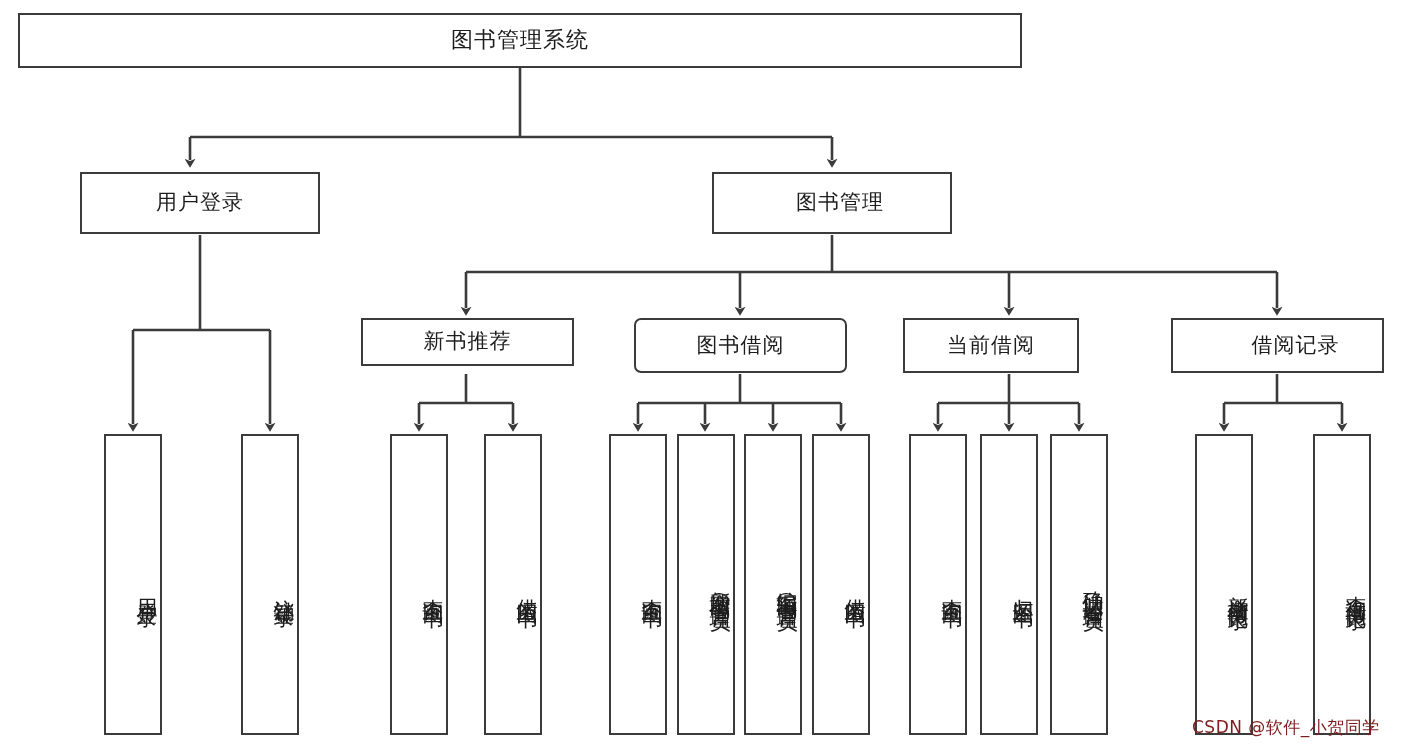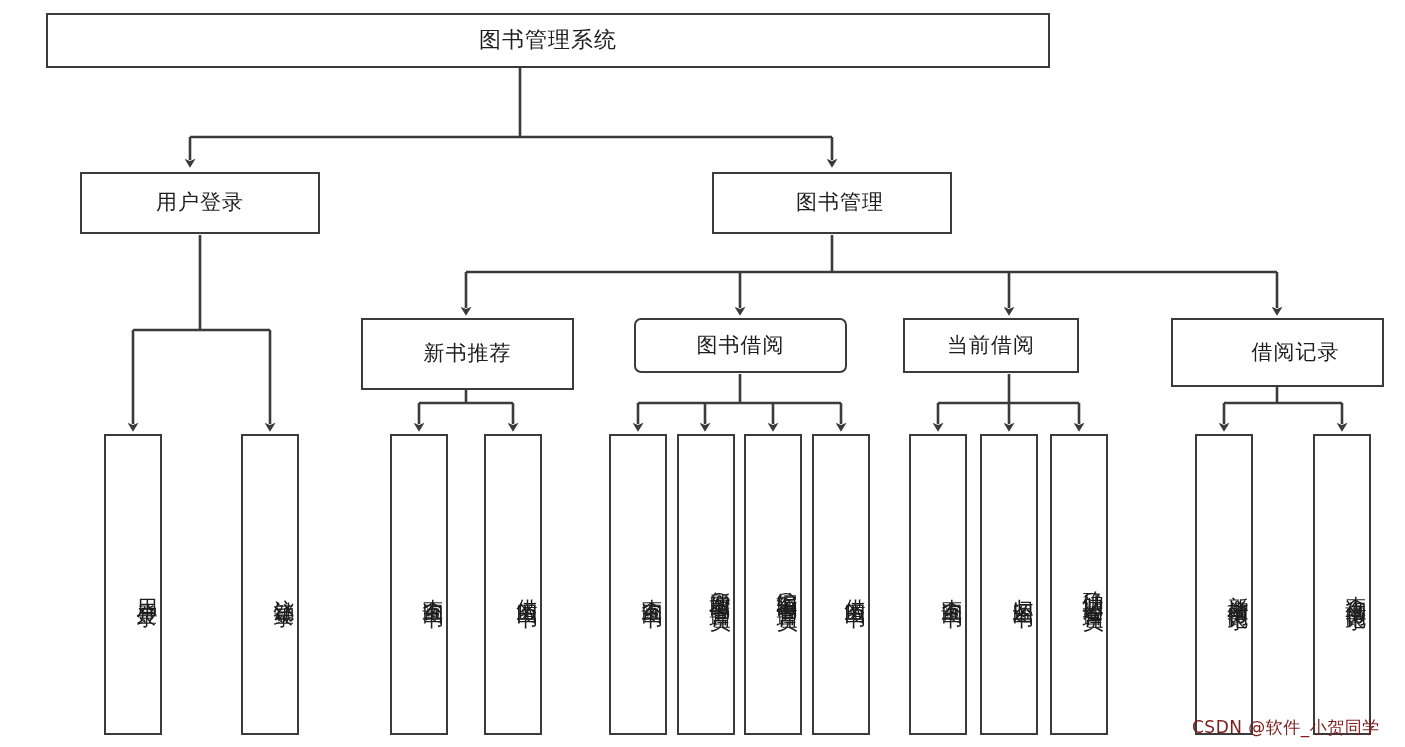--- a/index.html
+++ b/index.html
@@ -112,41 +112,41 @@
       <path d="M1009,403 L1009,424" marker-end="url(#arrow)"></path>
       <path d="M1079,403 L1079,424" marker-end="url(#arrow)"></path>
 
       <path d="M1277,374 L1277,403"></path>
       <path d="M1224,403 L1342,403"></path>
       <path d="M1224,403 L1224,424" marker-end="url(#arrow)"></path>
       <path d="M1342,403 L1342,424" marker-end="url(#arrow)"></path>
     </g>
   </svg>
 
-  <div class="node horiz root" style="left:18px; top:13px; width:1004px; height:55px;margin-left:28px;">
+  <div class="node horiz root" style="left:18px; top:13px; width:1004px; height:55px;">
     <span>图书管理系统</span>
   </div>
 
   <div class="node horiz" style="left:80px; top:172px; width:240px; height:62px;">
     <span>用户登录</span>
   </div>
   <div class="node horiz" style="left:712px; top:172px; width:240px; height:62px;padding-left:16px;">
     <span>图书管理</span>
   </div>
 
-  <div class="node horiz" style="left:361px; top:318px; width:213px; height:72px;text-align:center;">
+  <div class="node horiz" style="left:361px; top:318px; width:213px; height:48px;text-align:center;">
     <span>新书推荐</span>
   </div>
   <div class="node horiz" style="left:634px; top:318px; width:213px; height:55px;border-radius:7px;">
     <span>图书借阅</span>
   </div>
   <div class="node horiz" style="left:903px; top:318px; width:176px; height:55px;">
     <span>当前借阅</span>
   </div>
-  <div class="node horiz" style="left:1171px; top:318px; width:213px; height:69px;padding-left:36px;">
+  <div class="node horiz" style="left:1171px; top:318px; width:213px; height:55px;padding-left:36px;">
     <span>借阅记录</span>
   </div>
 
   <div class="node vert" style="left:104px; top:434px; width:58px; height:301px;">
     <span class="vtext">用户登录</span>
   </div>
   <div class="node vert" style="left:241px; top:434px; width:58px; height:301px;">
     <span class="vtext">注销登录</span>
   </div>
 

